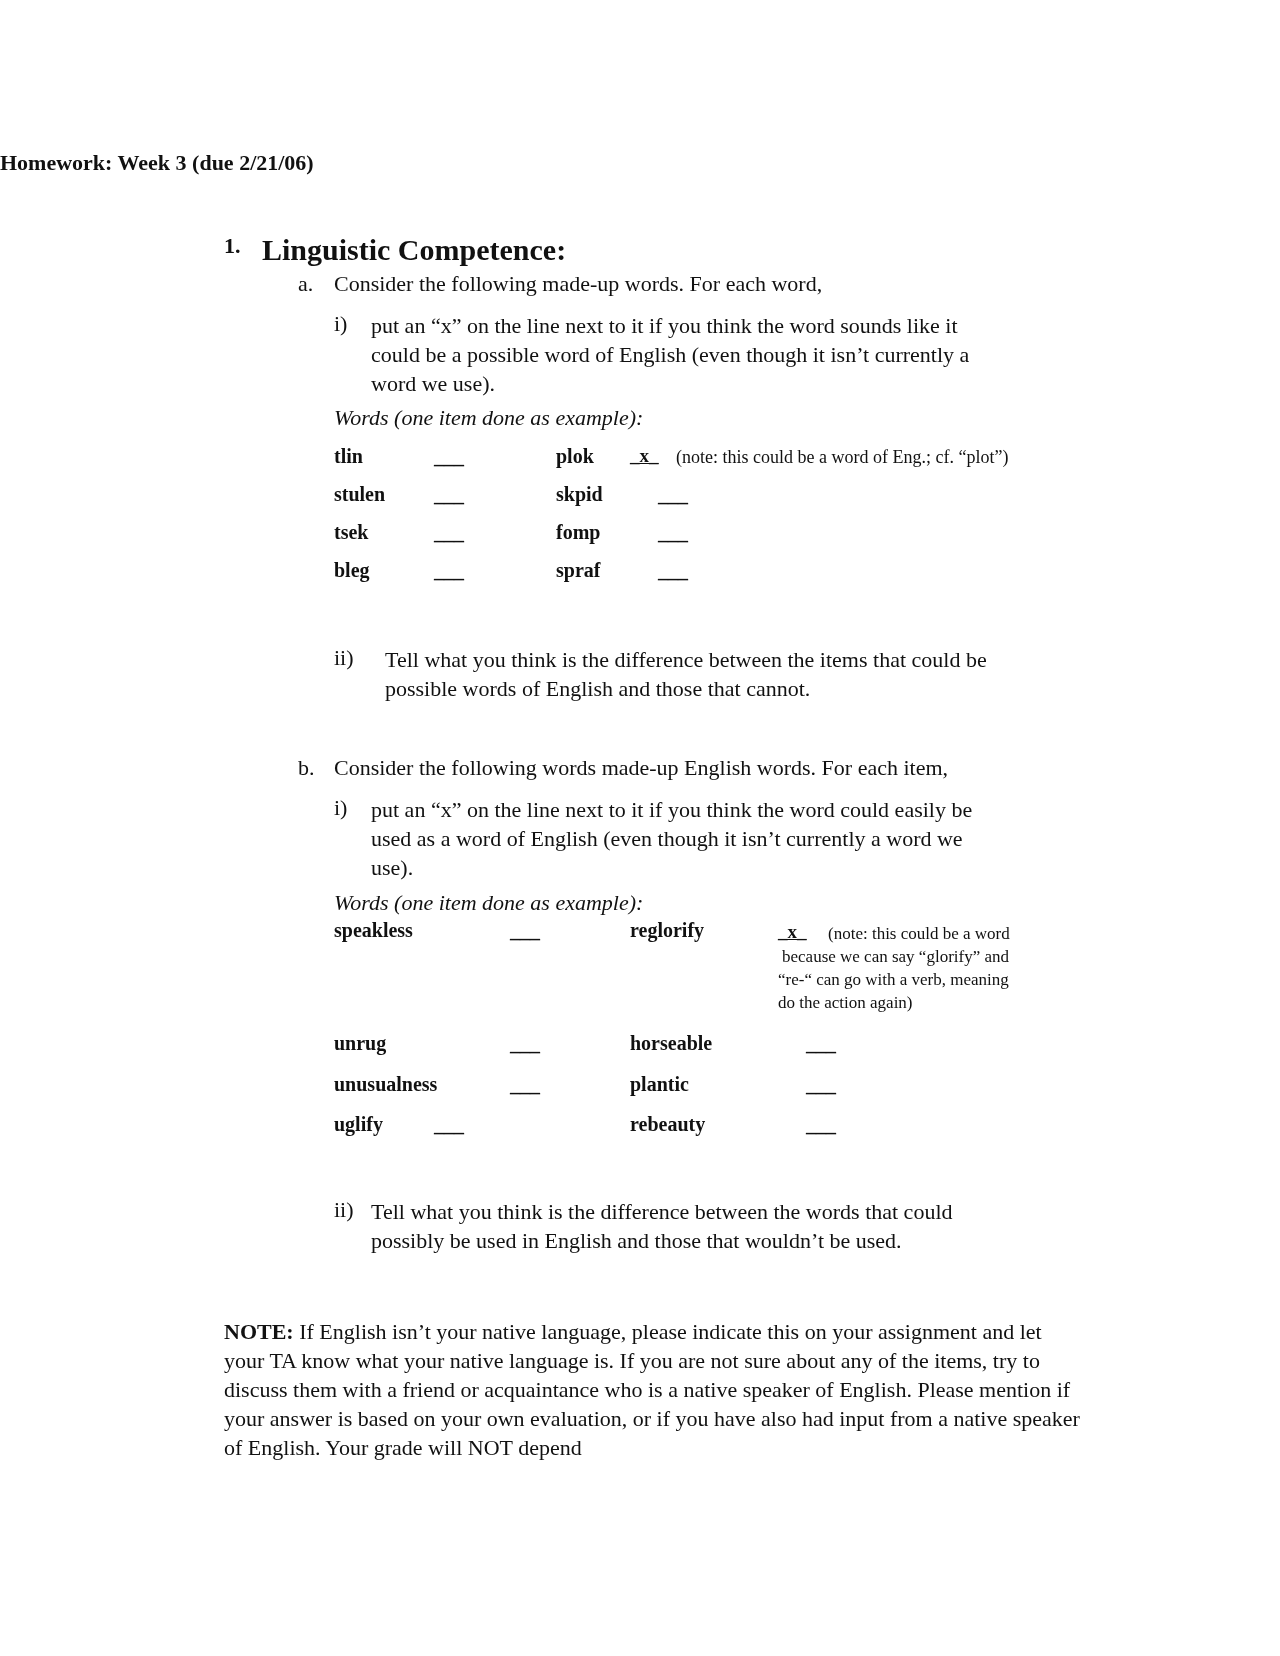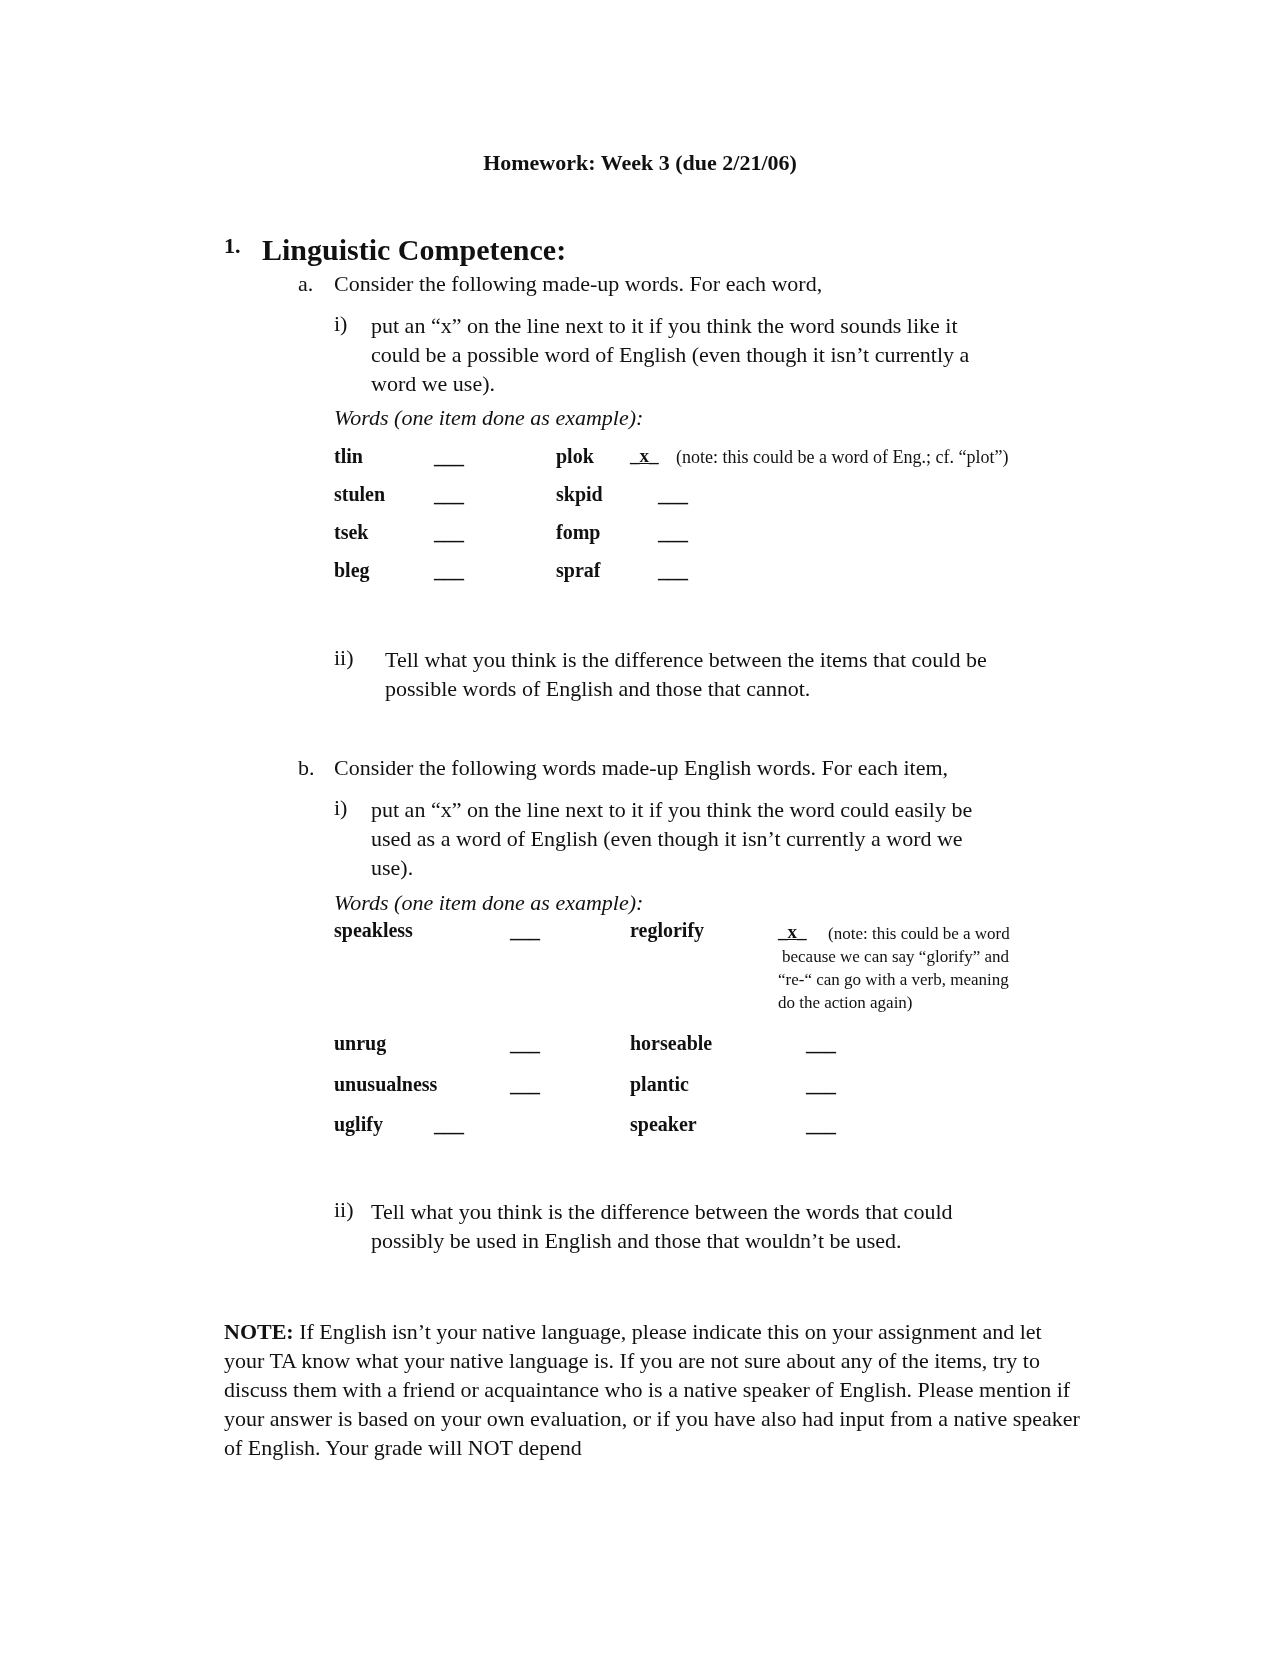--- a/index.html
+++ b/index.html
@@ -1,19 +1,19 @@
 <!DOCTYPE html>
 <html><head>
 <meta charset="utf-8">
 <style>
   html, body { margin:0; padding:0; background:#ffffff; }
   body { width:1280px; height:1656px; position:relative; overflow:hidden;
          font-family:"Liberation Serif","DejaVu Serif",serif; color:#111; }
   .abs { position:absolute; white-space:nowrap; }
-  .title { left:0; width:1280px; text-align:center; top:150px; font-size:22px; font-weight:bold; }
+  .title { left:0; width:1280px; text-align:left; top:150px; font-size:22px; font-weight:bold; }
   .sec-num { left:224px; top:233px; font-size:22px; font-weight:bold; }
   .sec-title { left:262px; top:233px; font-size:30px; font-weight:bold; }
   .body { font-size:22px; line-height:29px; }
   .lbl { font-size:22px; }
   .italic { font-style:italic; font-size:22px; }
   .word { font-size:20px; font-weight:bold; }
   .blank { font-size:20px; font-weight:bold;margin-left:28px; }
   .ans { font-size:19px; font-weight:bold; }
   .note-small { font-size:18px; }
   .note-block { font-size:17px; line-height:23px; white-space:nowrap; }
@@ -91,21 +91,21 @@
 <div class="abs note-block" style="left:778px;top:922px;">
   <div style="padding-left:50px;">(note: this could be a word</div>
   <div style="padding-left:4px;">because we can say “glorify” and</div>
   <div>“re-“ can go with a verb, meaning</div>
   <div>do the action again)</div>
 </div>
 <div class="abs word" style="left:630px;top:1032px;">horseable</div>
 <div class="abs blank" style="left:778px;top:1032px;">___</div>
 <div class="abs word" style="left:630px;top:1073px;">plantic</div>
 <div class="abs blank" style="left:778px;top:1073px;">___</div>
-<div class="abs word" style="left:630px;top:1113px;">speaker</div>
+<div class="abs word" style="left:630px;top:1113px;">rebeauty</div>
 <div class="abs blank" style="left:778px;top:1113px;">___</div>
 
 <div class="abs lbl" style="left:334px;top:1197px;">ii)</div>
 <div class="abs body" style="left:371px;top:1197px;">
   <div>Tell what you think is the difference between the words that could</div>
   <div>possibly be used in English and those that wouldn’t be used.</div>
 </div>
 
 <div class="abs final-note"><b>NOTE:</b><span> If English isn’t your native language, please indicate this on your assignment and let your TA know what your native language is.  If you are not sure about any of the items, try to discuss them with a friend or acquaintance who is a native speaker of English.  Please mention if your answer is based on your own evaluation, or if you have also had input from a native speaker of English.  Your grade will NOT depend</span></div>
 

